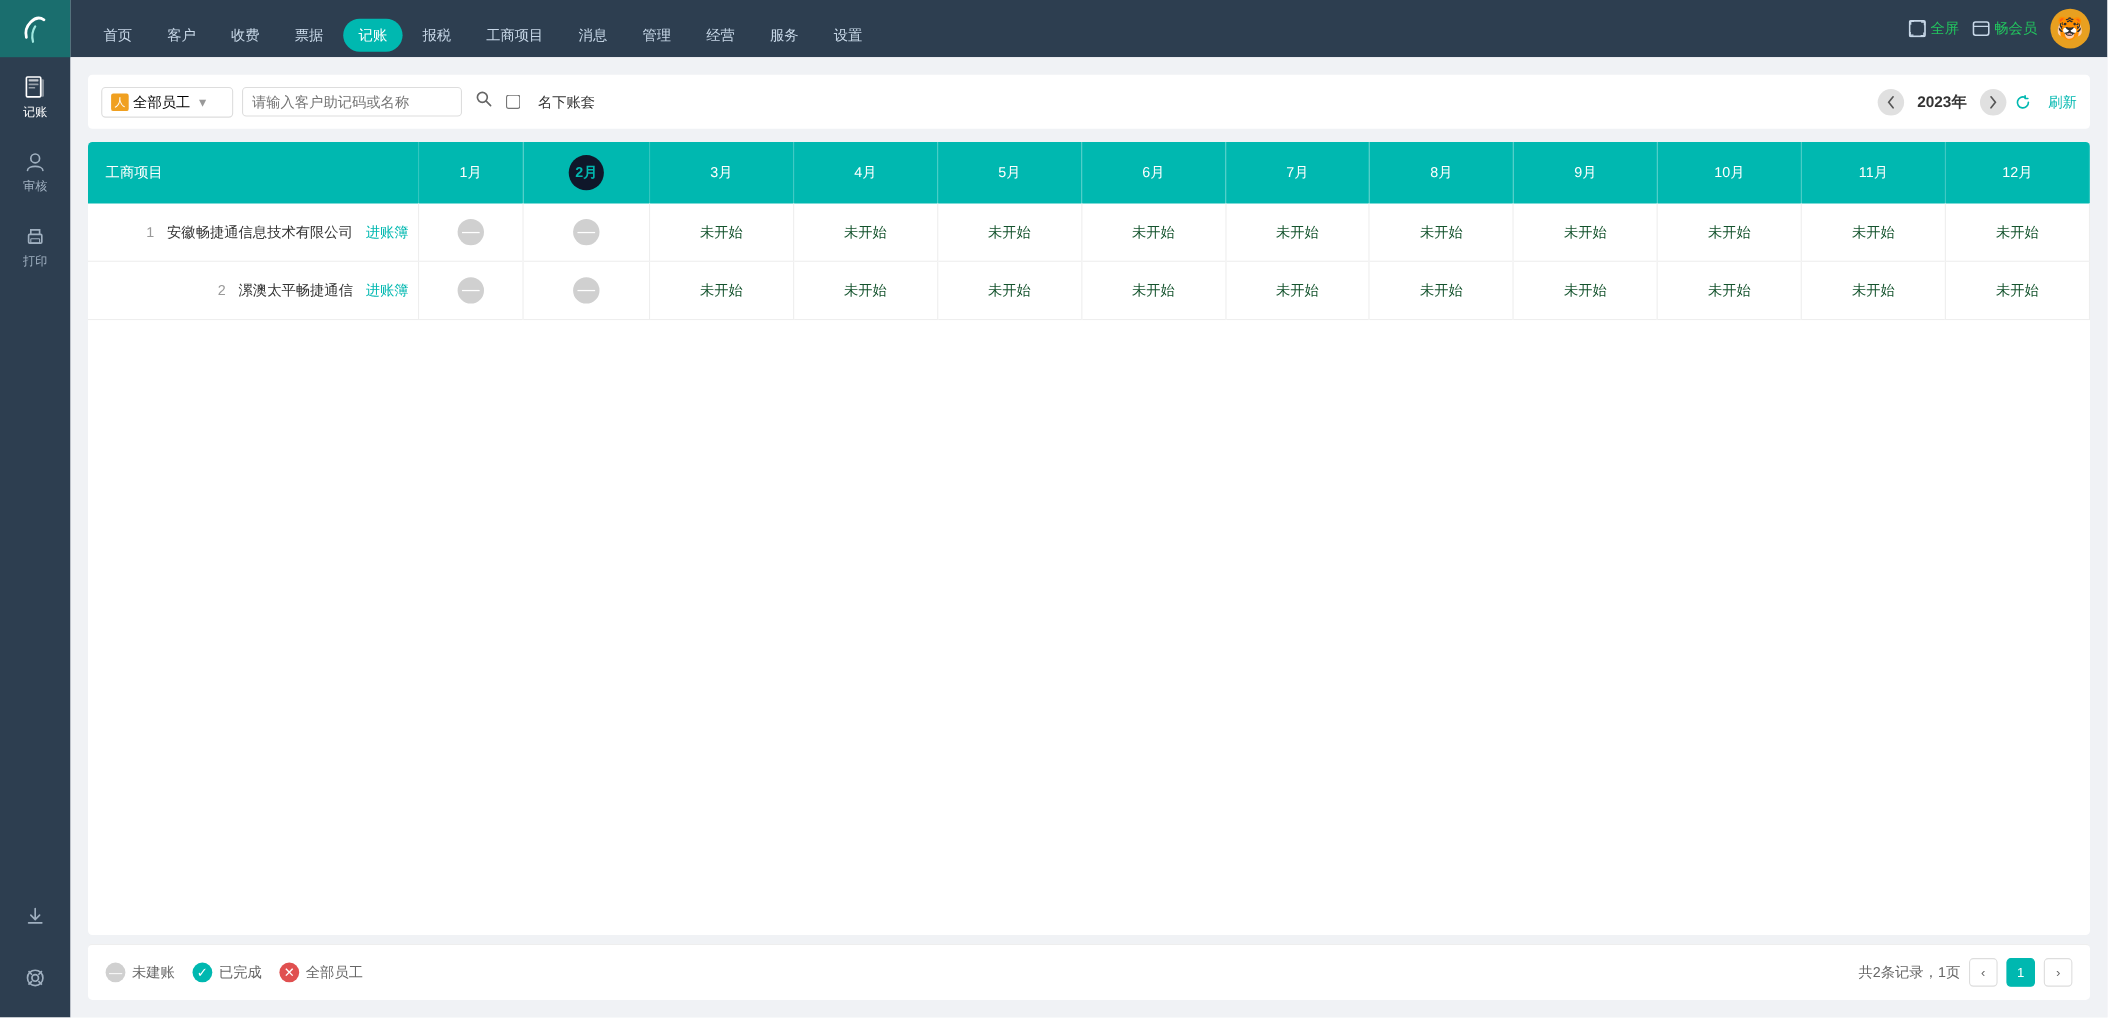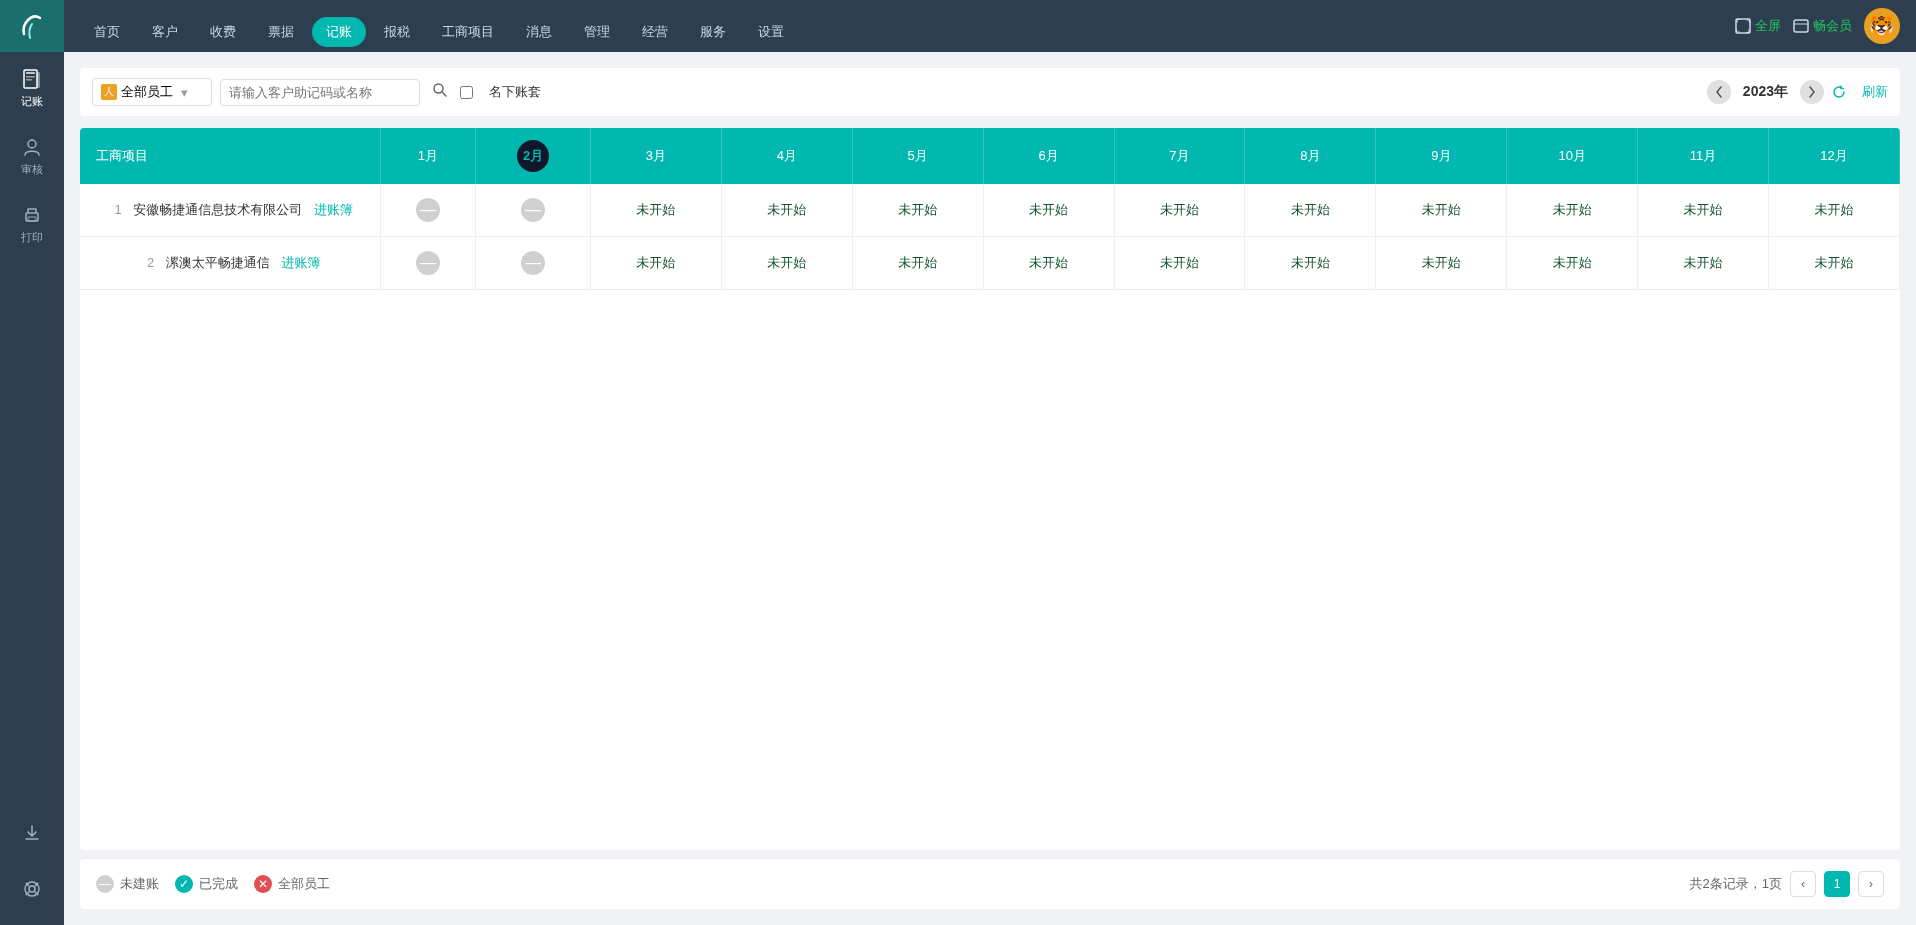--- a/index.html
+++ b/index.html
@@ -272,21 +272,21 @@
       border-bottom: 1px solid #eee;
     }
     tbody td {
       padding: 14px 8px;
       text-align: center;
       font-size: 13px;
       color: #666;
       border-right: 1px solid #eee;
     }
     tbody td:first-child {
-      text-align: center;
+      text-align: right;
       padding-left: 16px;
       color: #333;
     }
     .row-num { color: #999; margin-right: 8px; }
     .row-link {
       color: #00b8b0;
       cursor: pointer;
       margin-left: 8px;
     }
     .status-dash {

